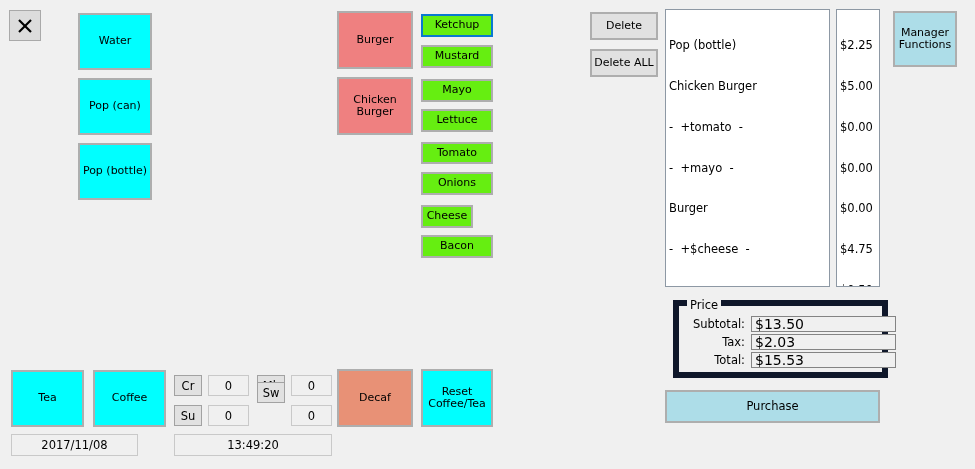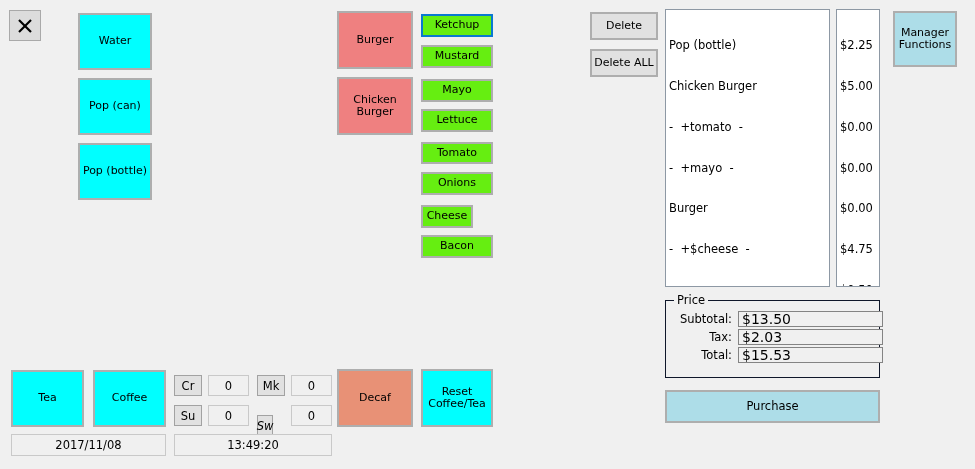--- a/index.html
+++ b/index.html
@@ -76,22 +76,23 @@
     font-size: 11.5px;
     line-height: 13.6px;
     white-space: pre;
   }
   .listbox .row { height: 13.6px; }
 
   
   .groupbox {
     position: absolute;
     box-sizing: border-box;
-    border: 1px solid #0f172a;
+    border: 6px solid #0f172a;
     background: transparent;
+    margin-left: 8px;
   }
   .groupbox-title {
     position: absolute;
     top: -7px; left: 8px;
     background: #f0f0f0;
     padding: 0 3px;
     font-size: 11.5px;
     line-height: 12px;
   }
   .price-row {
@@ -229,21 +230,21 @@
 
 <div class="smallbtn" style="left:174px; top:375px; width:28px; height:21px;">Cr</div>
 <div class="field" style="left:208px; top:375px; width:41px; height:21px;">0</div>
 
 <div class="smallbtn" style="left:257px; top:375px; width:28px; height:21px;">Mk</div>
 <div class="field" style="left:291px; top:375px; width:41px; height:21px;">0</div>
 
 <div class="smallbtn" style="left:174px; top:405px; width:28px; height:21px;">Su</div>
 <div class="field" style="left:208px; top:405px; width:41px; height:21px;">0</div>
 
-<div class="smallbtn" style="left:257px; top:415px; width:16px; height:21px;font-style:italic;">Sw</div>
+<div class="smallbtn" style="left:257px; top:382px; width:28px; height:21px;">Sw</div>
 <div class="field" style="left:291px; top:405px; width:41px; height:21px;">0</div>
 
 <div class="btn salmon" style="left:337px; top:369px; width:76px; height:58px;">Decaf</div>
 <div class="btn cyan" style="left:421px; top:369px; width:72px; height:58px;">Reset
 Coffee/Tea</div>
 
-<div class="field" style="left:11px; top:434px; width:155px; height:22px;">2017/11/08</div>
+<div class="field" style="left:11px; top:434px; width:127px; height:22px;">2017/11/08</div>
 <div class="field" style="left:174px; top:434px; width:158px; height:22px;">13:49:20</div>
 
 </body></html>

